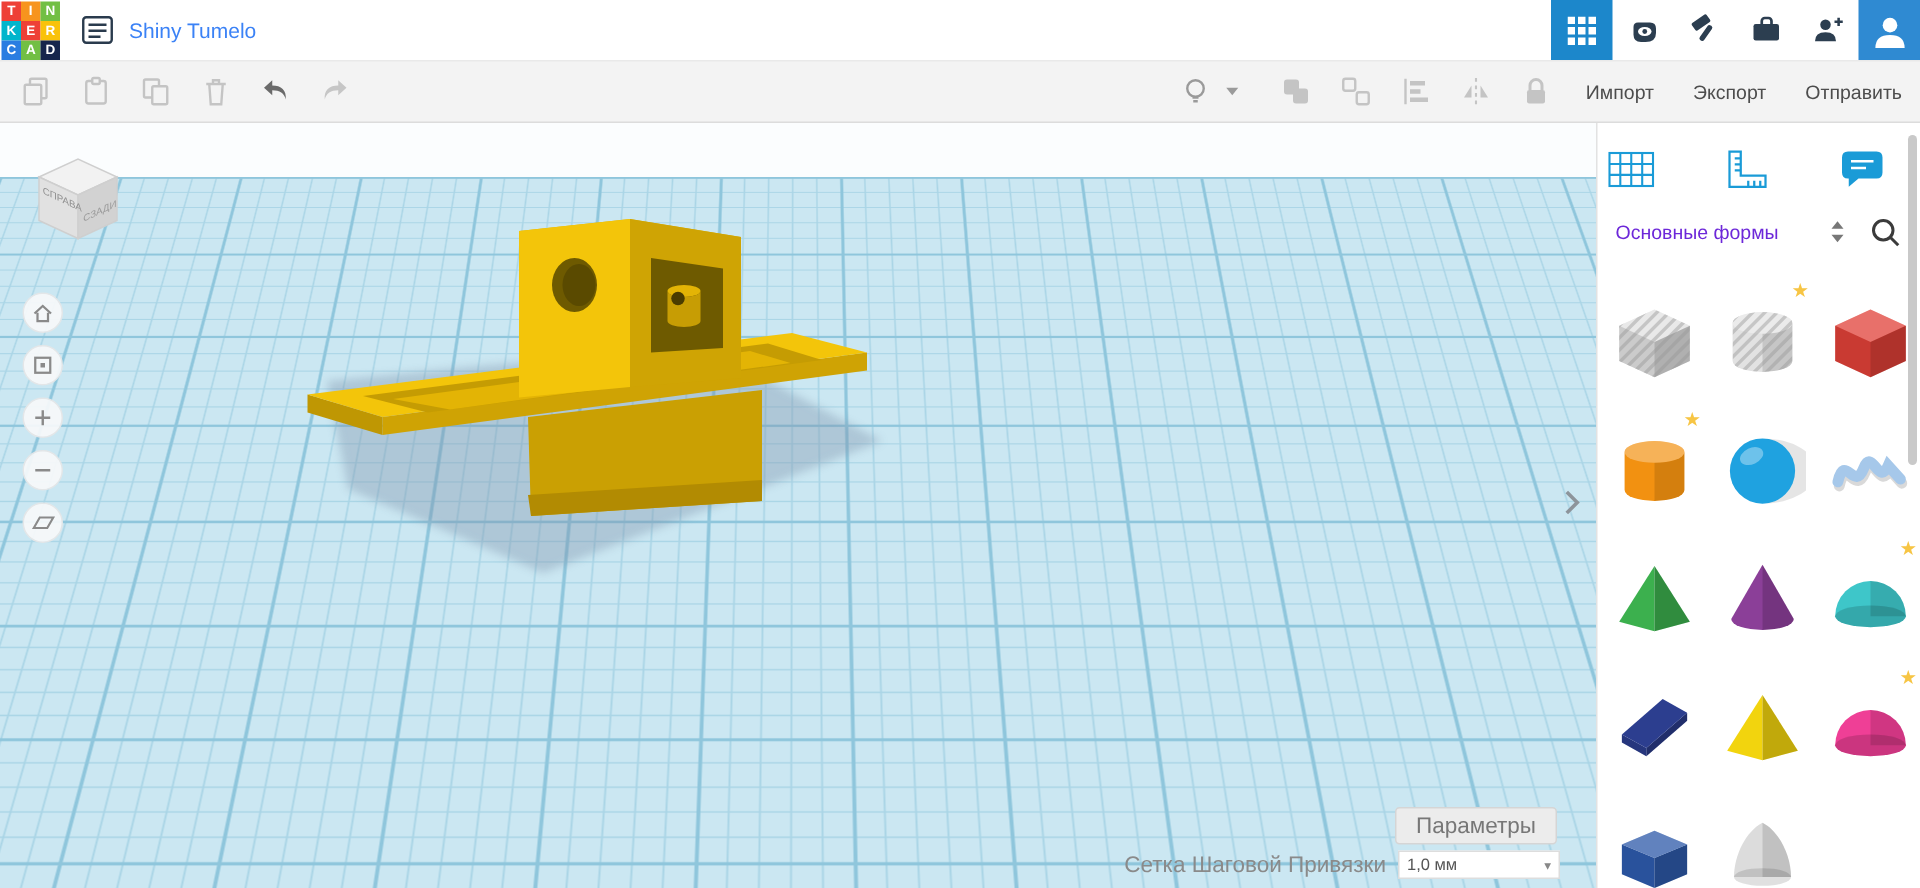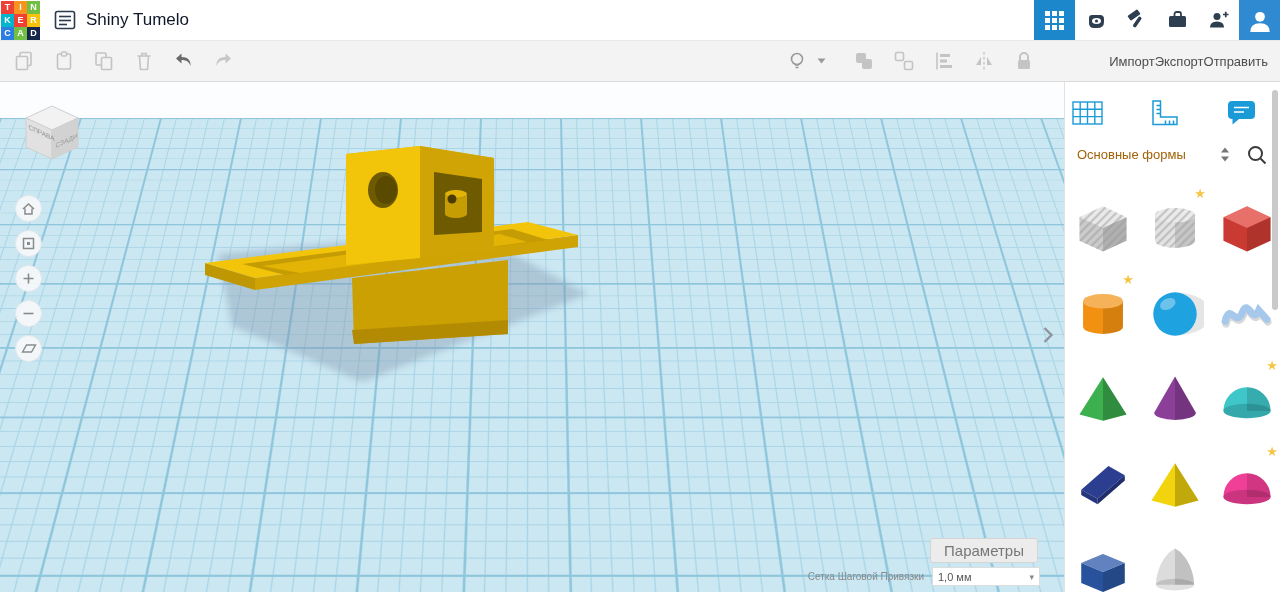--- a/index.html
+++ b/index.html
@@ -5,32 +5,32 @@
   *{margin:0;padding:0;box-sizing:border-box}
   html,body{width:1280px;height:592px;overflow:hidden}
   body{font-family:"Liberation Sans",sans-serif;background:#fff}
   #app{position:relative;width:1280px;height:592px;overflow:hidden;background:#fff}
 
   
   .header{position:absolute;top:0;left:0;width:1280px;height:40px;background:#fff;display:flex;align-items:center;z-index:30}
   .logo{display:grid;grid-template-columns:repeat(3,13px);grid-auto-rows:13px;margin-left:1px;cursor:pointer}
   .logo span{display:flex;align-items:center;justify-content:center;font-size:9px;font-weight:bold;color:#fff;line-height:1}
   .doc-btn{margin-left:14px;display:flex;align-items:center;cursor:pointer}
-  .title{margin-left:10px;font-size:17px;color:#0f172a}
+  .title{margin-left:10px;font-size:14px;color:#3b82f6}
   .header-right{position:absolute;right:0;top:0;height:40px;display:flex}
   .hicon{width:41px;height:40px;display:flex;align-items:center;justify-content:center;cursor:pointer}
   .tile-blue{background:var(--header-tile-blue,#1c87cb)}
   .tile-avatar{background:var(--avatar-tile-blue,#2f8ad2)}
 
   
   .toolbar{position:absolute;top:40px;left:0;width:1280px;height:42px;background:#f3f3f3;border-top:1px solid #e9e9e9;border-bottom:1px solid #dcdcdc;z-index:25}
   .toolbar-left{position:absolute;left:4px;top:0;height:40px;display:flex;align-items:center}
   .ticon{width:40px;height:40px;display:flex;align-items:center;justify-content:center;cursor:pointer}
   .toolbar-mid{position:absolute;left:782px;top:0;height:40px;display:flex;align-items:center}
-  .toolbar-actions{position:absolute;right:12px;top:0;height:40px;display:flex;align-items:center;}
+  .toolbar-actions{position:absolute;right:12px;top:0;height:40px;display:flex;align-items:center;gap:26px}
   .tb-text{font-size:13px;color:#4d4d4d;cursor:pointer}
 
   
   .canvas{position:absolute;top:82px;left:0;width:1064px;height:510px;overflow:hidden;background:#fbfdfe;cursor:default}
   .plane{position:absolute;top:36px;left:-320px;width:1704px;height:1300px;
     background-color:var(--grid-bg,#cbe7f2);
     background-image:
       linear-gradient(var(--grid-line-major,#8fc6dc) 2px,transparent 2px),
       linear-gradient(90deg,var(--grid-line-major,#8fc6dc) 2px,transparent 2px),
       linear-gradient(var(--grid-line,#aad5e6) 1px,transparent 1px),
@@ -38,30 +38,30 @@
     background-size:80px 80px,80px 80px,16px 16px,16px 16px;
     transform-origin:50% 0;
     transform:perspective(1800px) rotateX(52deg);}
   .viewcube{position:absolute;left:16px;top:14px;cursor:pointer}
   .navcol{position:absolute;left:15px;top:113px;display:flex;flex-direction:column;gap:8px}
   .navbtn{width:27px;height:27px;border-radius:50%;background:rgba(247,249,250,.92);border:1px solid #e3e6e8;display:flex;align-items:center;justify-content:center;cursor:pointer}
   .model-svg{position:absolute;left:0;top:0;pointer-events:none}
   .collapse{position:absolute;right:10px;top:244px;cursor:pointer}
   .params-btn{position:absolute;right:26px;bottom:29px;background:#ececec;border:1px solid #d5d5d5;border-radius:3px;padding:3px 13px;font-size:15px;color:#777;cursor:pointer}
   .snap-row{position:absolute;right:24px;bottom:6px;display:flex;align-items:center;gap:8px}
-  .snap-label{font-size:10px;color:#8a8a8a}
+  .snap-label{font-size:15px;color:#8a8a8a}
   .snap-select{width:108px;height:19px;background:#fff;border:1px solid #ddd;display:flex;align-items:center;justify-content:space-between;padding:0 5px;font-size:11px;color:#555;cursor:pointer}
   .snap-caret{color:#888;font-size:9px}
 
   
   .panel{position:absolute;top:82px;left:1064px;width:216px;height:510px;background:#fff;border-left:1px solid #e2e2e2;overflow:hidden}
   .panel-tools{display:flex;justify-content:space-between;align-items:center;padding:10px 22px 0 6px;height:52px}
   .ptool{cursor:pointer;display:flex;align-items:center;justify-content:center}
   .cat-row{display:flex;align-items:center;padding:8px 12px 0 6px}
-  .cat-select{flex:1;display:flex;align-items:center;justify-content:space-between;font-size:13px;color:#a16207;padding:5px 6px;cursor:pointer}
+  .cat-select{flex:1;display:flex;align-items:center;justify-content:space-between;font-size:13px;color:#6d28d9;padding:5px 6px;cursor:pointer}
   .search-btn{margin-left:10px;cursor:pointer;display:flex}
   .shapes-grid{position:absolute;left:6px;top:114px;display:grid;grid-template-columns:repeat(3,64px);column-gap:8px;row-gap:22px}
   .tile{width:64px;height:64px;position:relative;display:flex;align-items:center;justify-content:center;cursor:pointer}
   .tile .star{position:absolute;top:-9px;right:1px;color:var(--star-yellow,#f7c544);font-size:13px;line-height:1}
   .pscroll{position:absolute;right:2px;top:8px;width:6px;height:220px;background:#c9c9c9;border-radius:3px;cursor:pointer}
 </style>
 </head>
 <body>
 
 <div id="app">

